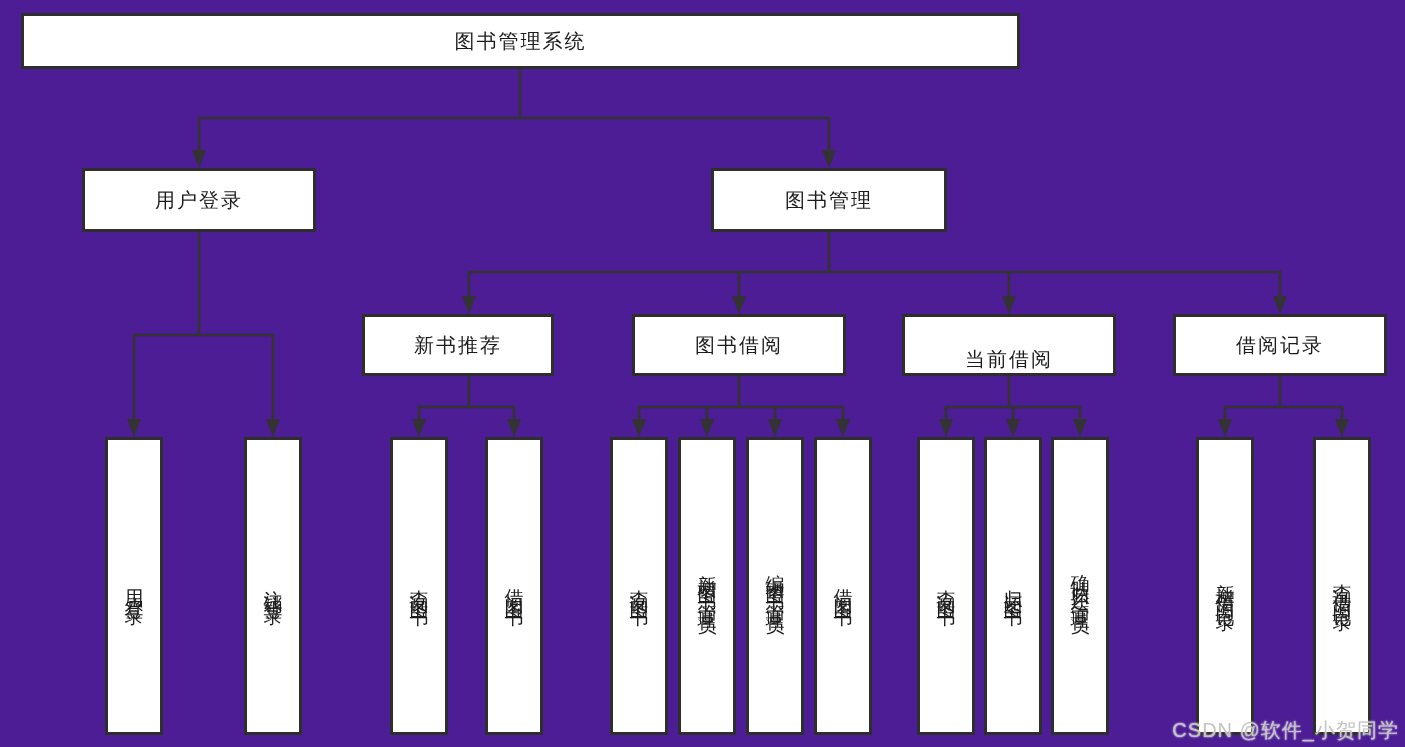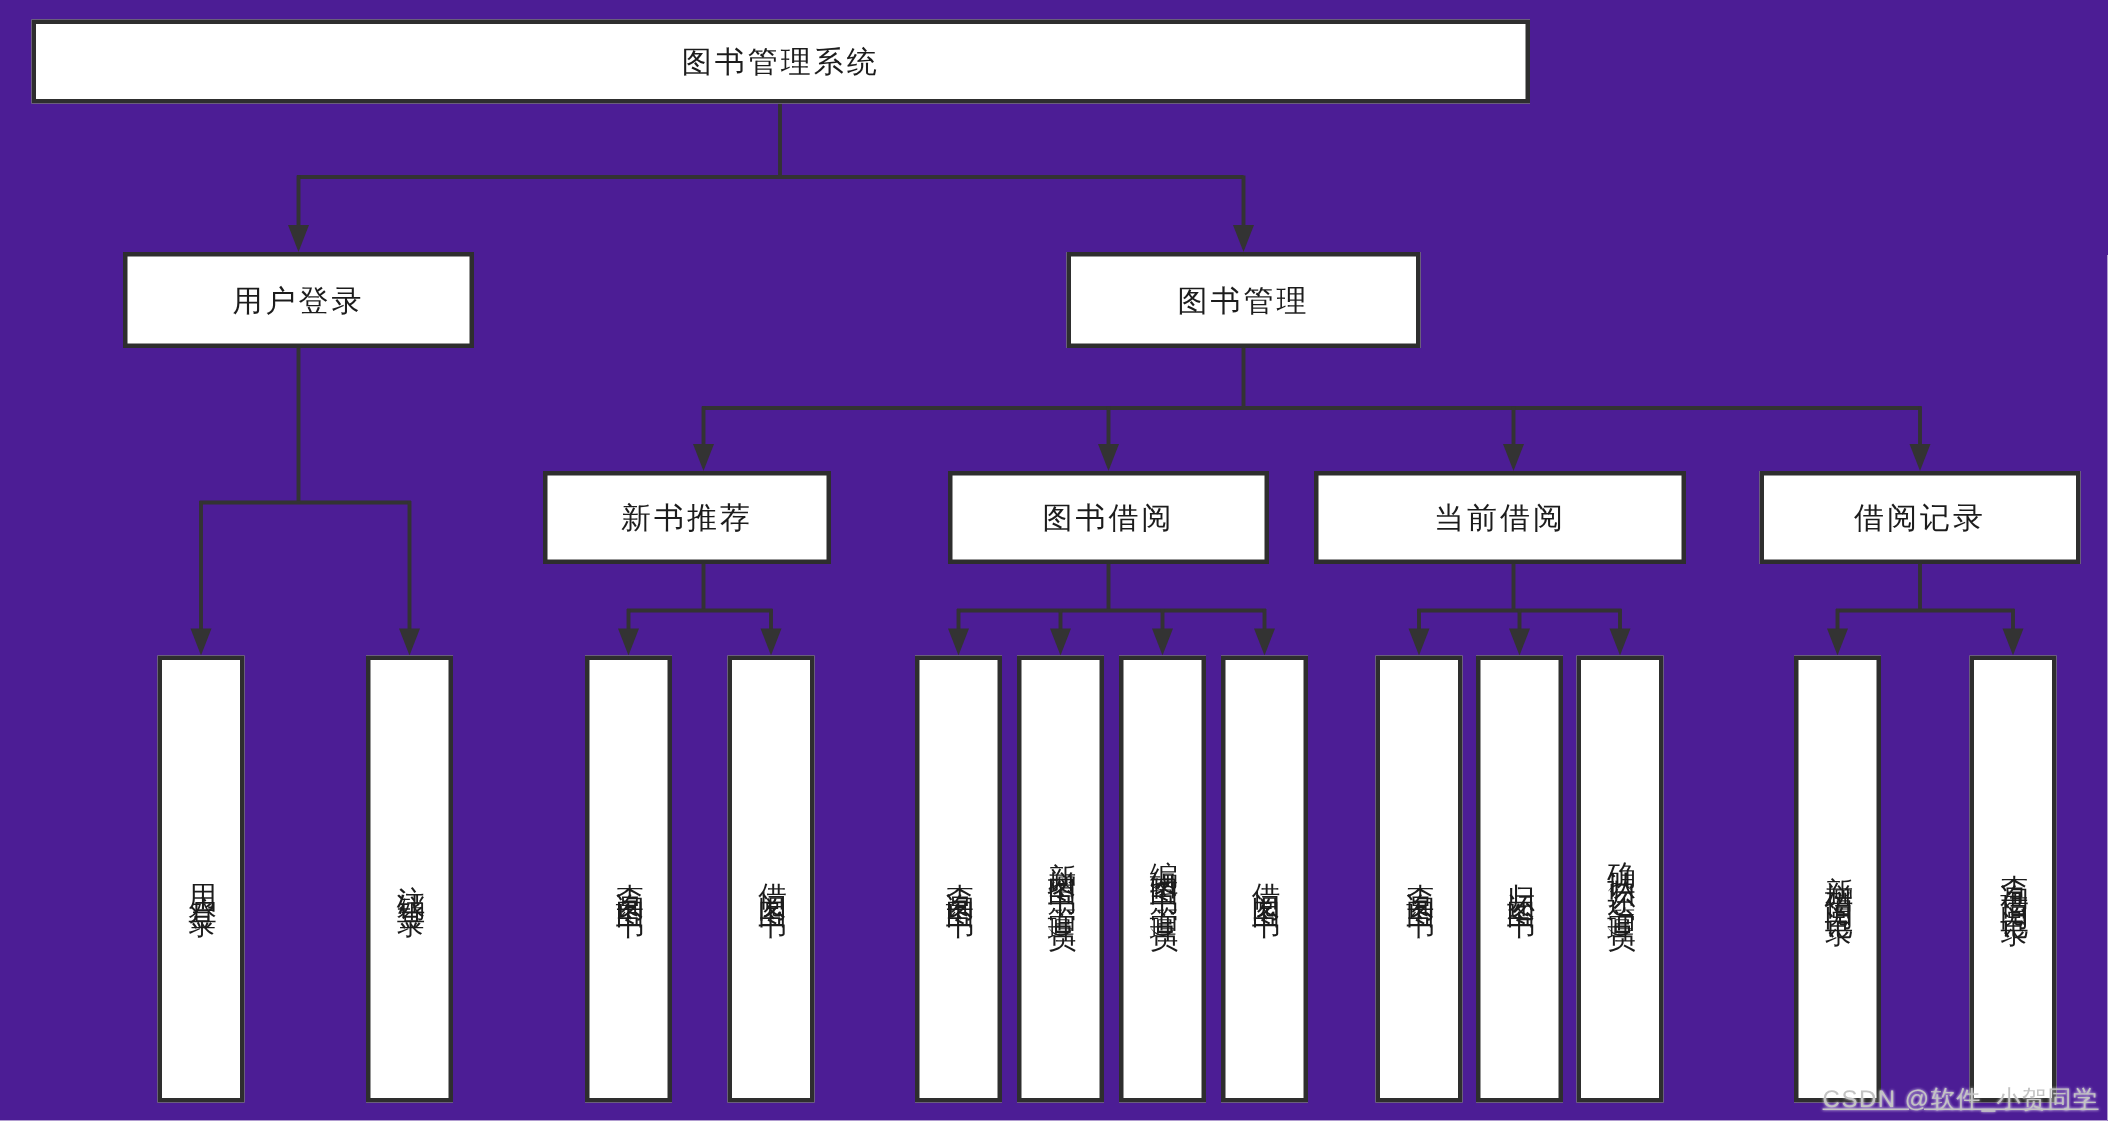--- a/index.html
+++ b/index.html
@@ -36,26 +36,25 @@
     text-orientation: mixed;
     font-size: 19px;
     letter-spacing: 6px;
     line-height: 1.15;
     white-space: nowrap;
   }
   #watermark {
     position: absolute;
     right: 6px;
     bottom: 3px;
-    font-size: 16px;
+    font-size: 20px;
     color: #c3c3c3;
     letter-spacing: 1px;
     text-shadow: 0 0 2px #ffffff;
     z-index: 5;
-    text-decoration: underline;
   }
 </style>
 </head>
 <body>
 
 <div id="canvas">
 
   <svg id="connectors" viewBox="0 0 1405 747" xmlns="http://www.w3.org/2000/svg">
     <g stroke="#333333" stroke-width="2.6" fill="none">
 
@@ -135,21 +134,21 @@
   <div class="node hbox" style="left:711px; top:168px; width:236px; height:64px;justify-content:center;">
     <span>图书管理</span>
   </div>
 
   <div class="node hbox" style="left:362px; top:314px; width:192px; height:62px;">
     <span>新书推荐</span>
   </div>
   <div class="node hbox" style="left:632px; top:314px; width:214px; height:62px;">
     <span>图书借阅</span>
   </div>
-  <div class="node hbox" style="left:876px; top:314px; width:248px; height:62px;">
+  <div class="node hbox" style="left:902px; top:314px; width:214px; height:62px;align-items:flex-end;">
     <span>当前借阅</span>
   </div>
   <div class="node hbox" style="left:1173px; top:314px; width:214px; height:62px;">
     <span>借阅记录</span>
   </div>
 
   <div class="node vbox" style="left:105px; top:437px; width:58px; height:298px;">
     <span>用户登录</span>
   </div>
   <div class="node vbox" style="left:244px; top:437px; width:58px; height:298px;">

